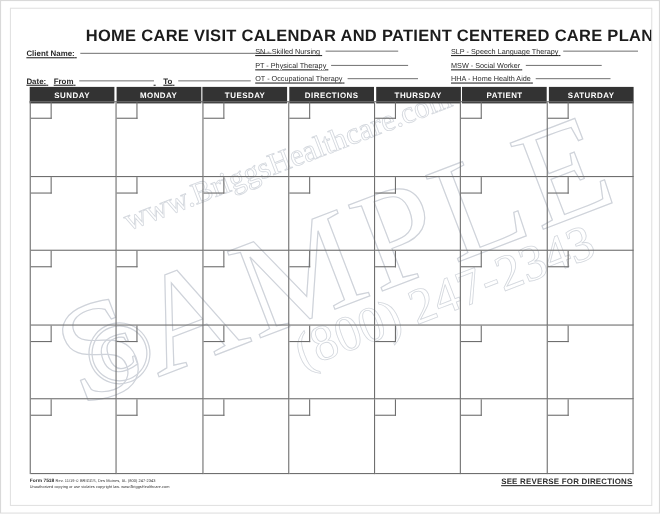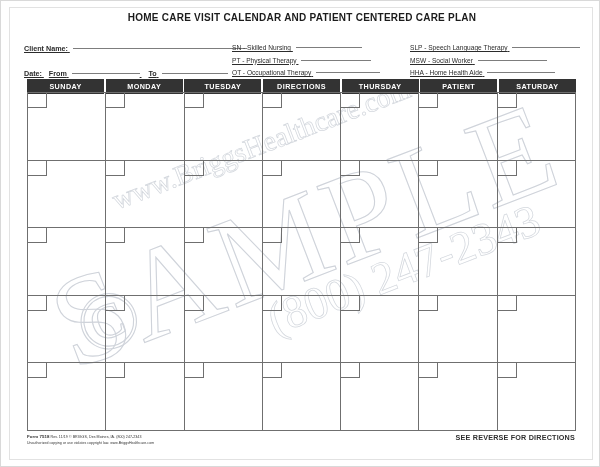--- a/index.html
+++ b/index.html
@@ -29,24 +29,24 @@
     background: #ffffff;
     box-sizing: border-box;
     border: 1px solid #e2e2e2;
     overflow: hidden;
   }
 
   
   .title {
     position: absolute;
     left: 0;
-    top: 4px;
+    top: 16px;
     width: 584px;
-    text-align: center;
-    font-size: 10px;
+    text-align: right;
+    font-size: 15px;
     font-weight: bold;
     letter-spacing: 0.25px;
     color: #1c1c1c;
     font-family: "Liberation Sans", sans-serif;
   }
 
   
   .hdr {
     position: absolute;
     font-size: 6.6px;
@@ -175,20 +175,21 @@
     top: 432.5px;
     font-size: 3.5px;
     letter-spacing: 0.05px;
   }
   #foot-right {
     right: 17px;
     top: 425px;
     font-size: 7.2px;
     font-weight: bold;
     letter-spacing: 0.2px;
+    text-decoration: underline;
   }
 </style>
 </head>
 <body>
 
 <div id="page">
   <div id="sheet">
 
     <div id="wm">
       <svg width="584" height="365" viewBox="0 0 584 365" xmlns="http://www.w3.org/2000/svg">

